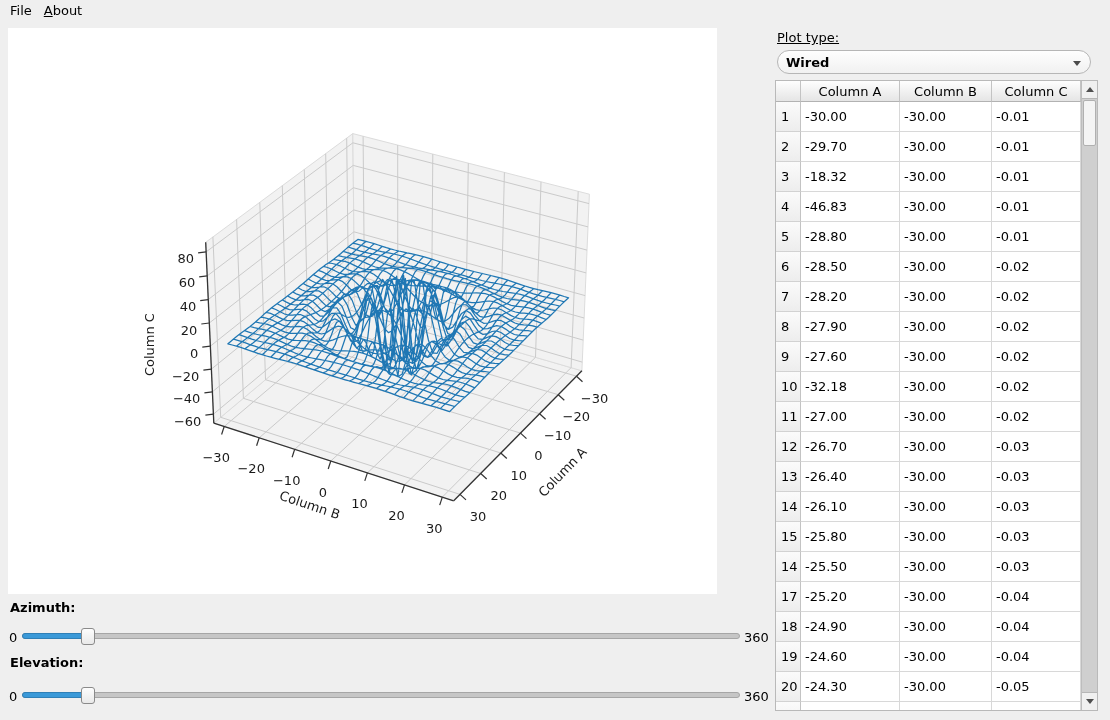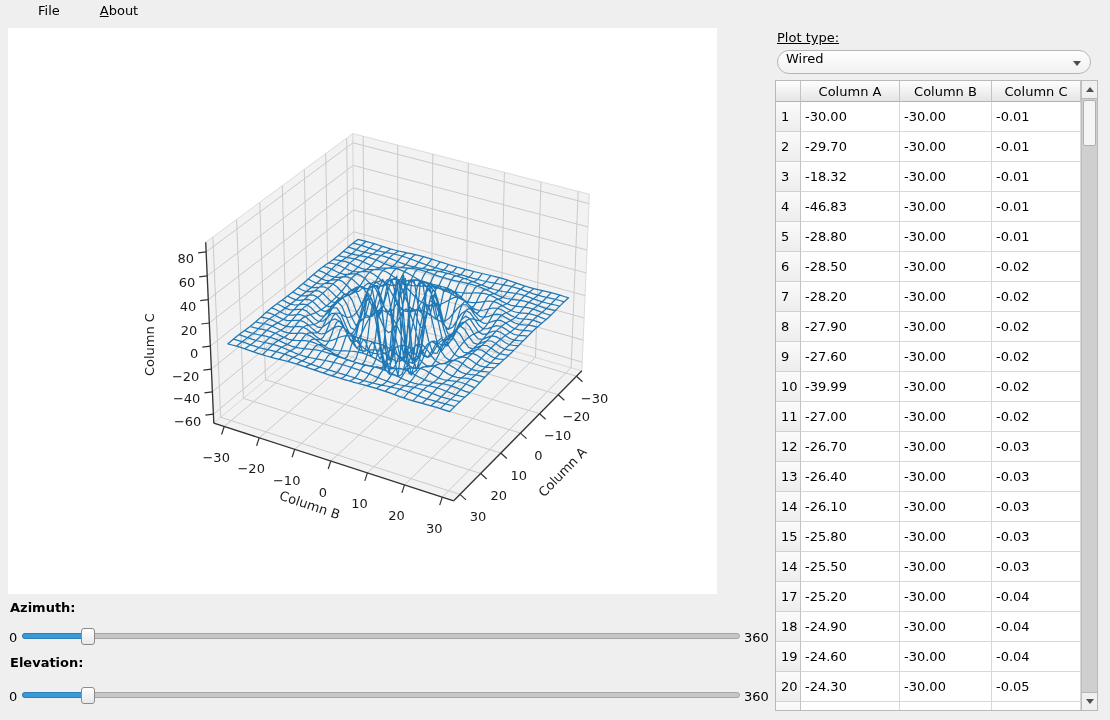--- a/index.html
+++ b/index.html
@@ -1,25 +1,25 @@
 <!DOCTYPE html>
 <html><head>
 <meta charset="utf-8">
 <style>
   html,body{margin:0;padding:0;}
   body{width:1110px;height:720px;position:relative;overflow:hidden;background:#efefef;
        font-family:"DejaVu Sans","Liberation Sans",sans-serif;font-size:13px;color:#000;}
   .menubar{position:absolute;top:0;left:0;right:0;height:21px;background:#efefef;display:flex;align-items:center;padding-left:4px;}
-  .menu-item{padding:2px 6px;cursor:default;margin-left:28px;}
+  .menu-item{padding:2px 6px;cursor:default;}
   .menu-item u{text-decoration:underline;}
   .canvas{position:absolute;left:8px;top:28px;width:709px;height:566px;background:#ffffff;}
   .ptlabel{position:absolute;left:777px;top:30px;text-decoration:underline;}
   .combo{position:absolute;left:777px;top:50px;width:314px;height:24px;box-sizing:border-box;
          background:linear-gradient(#fefefe,#f1f1f1);border:1px solid #b6b6b6;border-radius:12px;
-         display:flex;align-items:flex-start;padding:0 8px;}
+         display:flex;align-items:center;padding:0 8px;font-weight:bold;}
   .combo-arrow{position:absolute;right:9px;top:10px;width:0;height:0;
          border-left:4px solid transparent;border-right:4px solid transparent;border-top:5px solid #4c4c4c;}
   .table{position:absolute;left:775px;top:80px;width:323px;height:631px;box-sizing:border-box;
          border:1px solid #b9b9b9;background:#fff;overflow:hidden;}
   .thead{display:flex;height:21px;}
   .th{background:linear-gradient(#fefefe,#e5e5e5);border-right:1px solid #c3c3c3;border-bottom:1px solid #b2b2b2;
       display:flex;align-items:center;justify-content:center;box-sizing:border-box;height:21px;}
   .corner{width:25px;}
   .th-a{width:99px;}.th-b{width:92px;}.th-c{width:89px;}
   .tr{display:flex;height:30px;}
@@ -216,21 +216,21 @@
         <div class="td col-c">-0.02</div>
       </div>
       <div class="tr">
         <div class="rownum">9</div>
         <div class="td col-a">-27.60</div>
         <div class="td col-b">-30.00</div>
         <div class="td col-c">-0.02</div>
       </div>
       <div class="tr">
         <div class="rownum">10</div>
-        <div class="td col-a">-39.99</div>
+        <div class="td col-a">-32.18</div>
         <div class="td col-b">-30.00</div>
         <div class="td col-c">-0.02</div>
       </div>
       <div class="tr">
         <div class="rownum">11</div>
         <div class="td col-a">-27.00</div>
         <div class="td col-b">-30.00</div>
         <div class="td col-c">-0.02</div>
       </div>
       <div class="tr">

